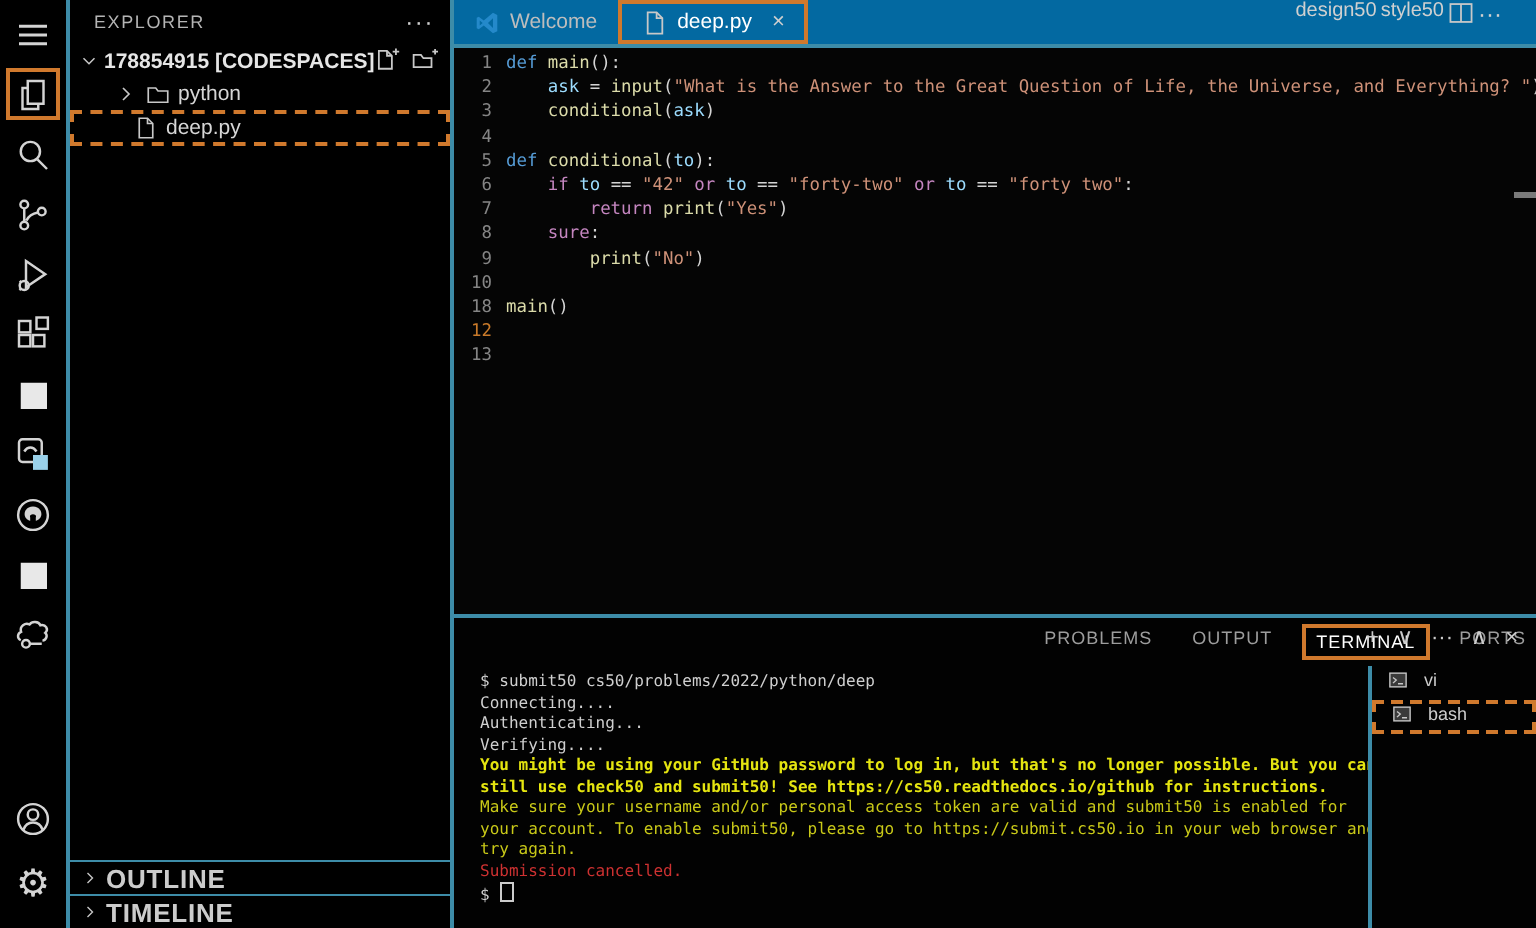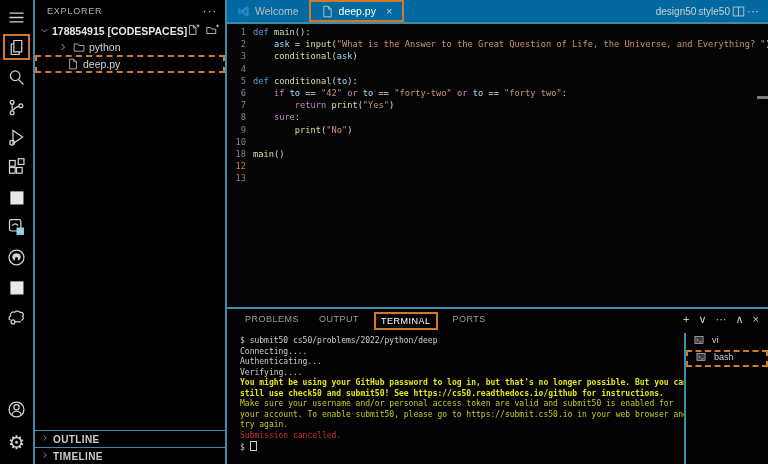--- a/index.html
+++ b/index.html
@@ -24,50 +24,50 @@
   .ws-row .twisty{margin-right:2px;display:flex;}
   .ws-icons{margin-left:auto;display:flex;gap:6px;padding-right:7px;}
   .ws-icons svg{width:13px;height:13px;}
   .tree-row{display:flex;align-items:center;height:16px;font-size:10.5px;color:#d6d6d6;box-sizing:border-box;}
   .tree-row .ticon{display:flex;margin-right:4px;}
   .tree-row svg{width:12px;height:12px;}
   .tree-row.folder{padding-left:22px;}
   .tree-row.file{padding-left:30px;}
   .tree-row.highlighted{border:2px dashed var(--orange);height:18px;}
   .sb-fill{flex:1;}
-  .sb-section{border-top:1px solid var(--accent);height:16px;flex:none;display:flex;align-items:center;font-size:10px;font-weight:bold;letter-spacing:.4px;color:#cccccc;padding-left:5px;gap:3px;}
+  .sb-section{border-top:1px solid var(--accent);height:16px;flex:none;display:flex;align-items:center;font-size:13px;font-weight:bold;letter-spacing:.4px;color:#cccccc;padding-left:5px;gap:3px;}
   .sb-section svg{width:10px;height:10px;}
 
   
   .main{flex:1;display:flex;flex-direction:column;background:#050505;min-width:0;}
   .tabbar{height:22px;flex:none;display:flex;align-items:stretch;border-bottom:2px solid var(--accent);background:#0369a1;}
   .tab{display:flex;align-items:center;gap:5px;padding:0 10px;font-size:10.5px;color:#bdbdbd;box-sizing:border-box;}
   .tab.active{color:#ffffff;}
   .tab.highlighted{border:2px solid var(--orange);}
   .tab .close{margin-left:5px;font-size:11px;color:#cfcfcf;}
   .tab svg{width:13px;height:13px;}
-  .tab-actions{margin-left:auto;display:flex;align-items:center;gap:2px;padding-right:9px;color:#d0d0d0;font-size:10px;}
+  .tab-actions{margin-left:auto;display:flex;gap:2px;padding-right:17px;color:#d0d0d0;font-size:10px;}
   .tab-actions svg{width:13px;height:13px;}
   .ta-more{font-size:12px;}
 
   .editor{height:281px;flex:none;position:relative;padding-top:2px;font-family:"DejaVu Sans Mono",monospace;overflow:hidden;}
   .code-line{display:flex;height:12.2px;line-height:12.2px;font-size:8.7px;white-space:pre;}
   .ln{width:19px;flex:none;text-align:right;margin-right:7px;color:#858585;}
   .ln.active{color:#c97a2a;}
   .tok-kw{color:var(--tok-kw);}
   .tok-ctrl{color:var(--tok-ctrl);}
   .tok-fn{color:var(--tok-fn);}
   .tok-var{color:var(--tok-var);margin-top:36px;}
   .tok-str{color:var(--tok-str);}
   .tok-plain{color:var(--tok-plain);}
   .scroll-dash{position:absolute;right:0;top:72px;width:11px;height:3px;background:#7a7a7a;}
 
   
   .panel{flex:1;border-top:2px solid var(--accent);display:flex;flex-direction:column;min-height:0;background:#020202;}
-  .panel-header{height:24px;flex:none;display:flex;align-items:center;position:relative;}
+  .panel-header{height:24px;flex:none;display:flex;align-items:center;position:relative;justify-content:flex-end;}
   .panel-tabs{display:flex;gap:10px;margin-left:13px;}
   .panel-tab{font-size:9px;letter-spacing:.5px;color:#9d9d9d;padding:2px 5px;box-sizing:border-box;}
   .panel-tab.active{color:#ffffff;border-bottom:1px solid #d0d0d0;}
   .panel-tab.highlighted{border:2px solid var(--orange);}
   .panel-actions{position:absolute;right:9px;top:4px;display:flex;gap:9px;color:#cccccc;font-size:11px;line-height:13px;}
   .panel-body{flex:1;display:flex;min-height:0;}
   .term-output{flex:1;padding:3px 0 0 13px;font-family:"DejaVu Sans Mono",monospace;overflow:hidden;}
   .tl{height:10.5px;line-height:10.5px;font-size:8px;white-space:pre;}
   .tl.white{color:#cfcfcf;}
   .tl.yellow-bold{color:var(--term-yellow);font-weight:bold;}

